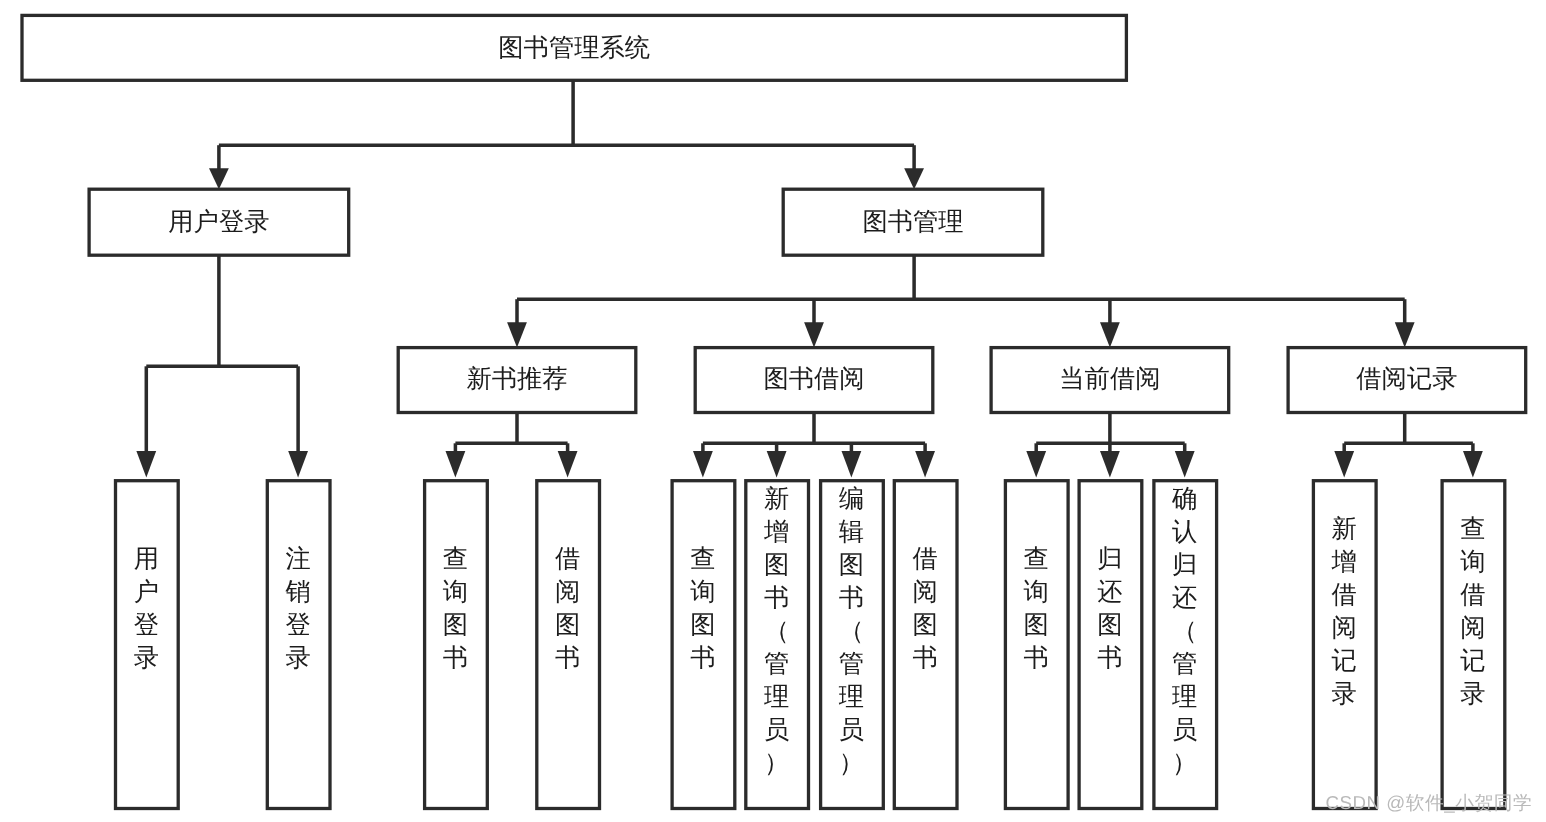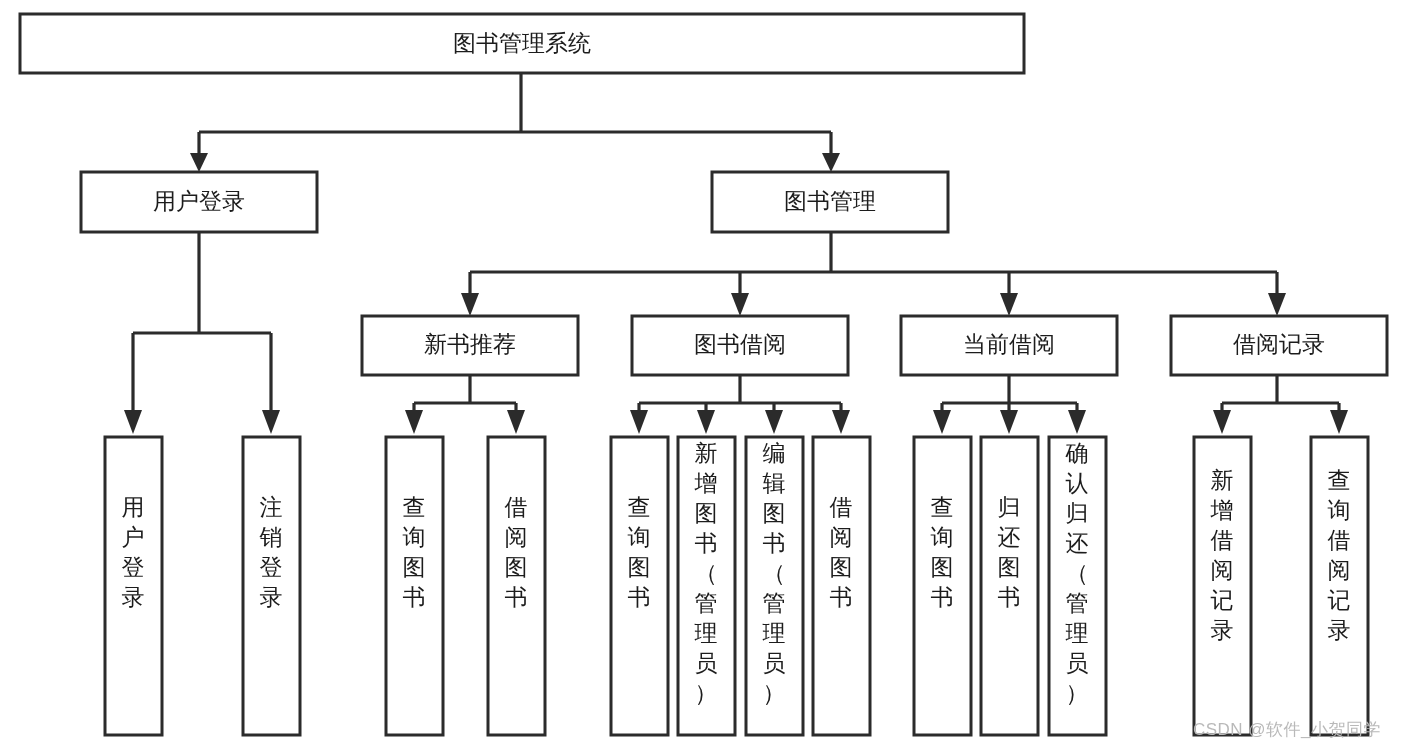--- a/index.html
+++ b/index.html
@@ -49,21 +49,21 @@
     dominant-baseline: middle;
   }
   .node-label-v {
     font-family: "Liberation Sans", "DejaVu Sans", sans-serif;
     font-size: 23px;
     fill: #1c1c1c;
     text-anchor: middle;
   }
   .watermark-text {
     position: absolute;
-    right: 24px;
+    right: 12px;
     bottom: 6px;
     font-family: "Liberation Sans", "DejaVu Sans", sans-serif;
     font-size: 17px;
     color: #b9b9b9;
     letter-spacing: 0.5px;
     white-space: nowrap;
     user-select: none;
     text-align: center;
   }
 </style>

